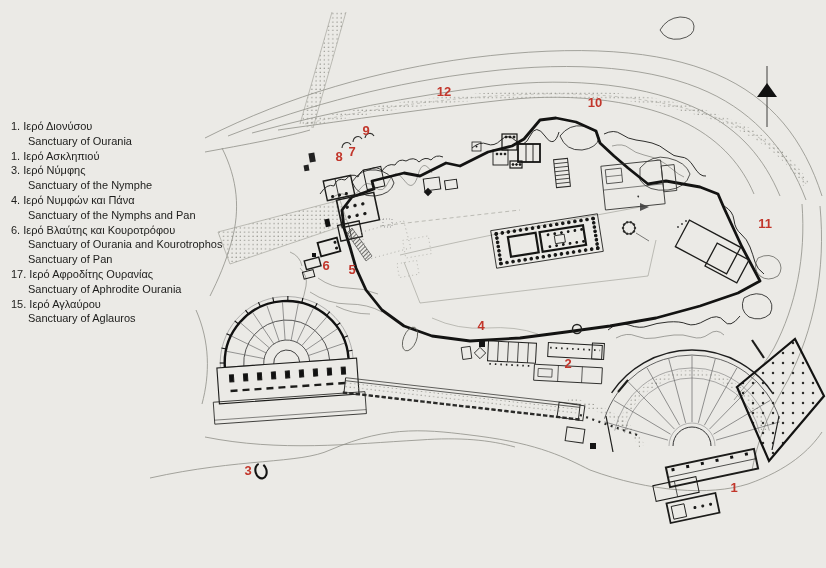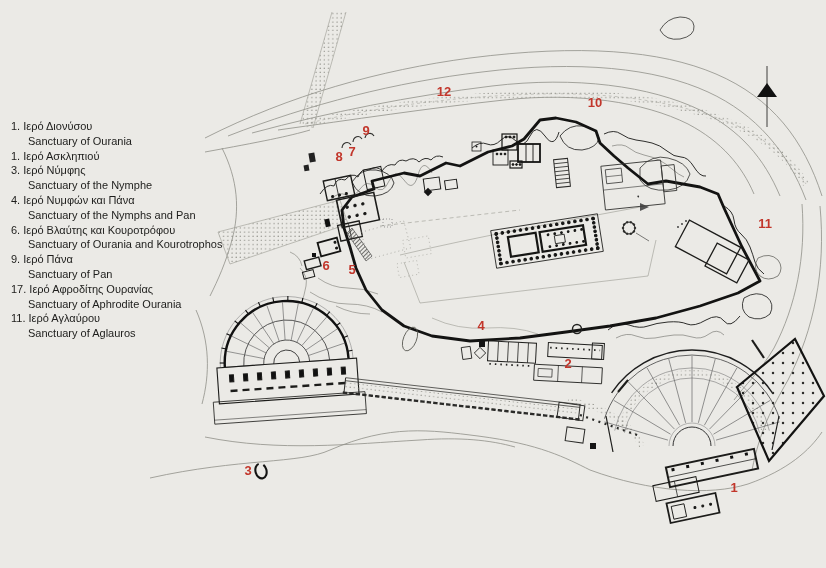--- a/index.html
+++ b/index.html
@@ -35,29 +35,28 @@
           <div class="lg">4. Ιερό Νυμφών και Πάνα</div>
           <div class="le">Sanctuary of the Nymphs and Pan</div>
         </li>
         <li>
         </li>
         <li>
           <div class="lg">6. Ιερό Βλαύτης και Κουροτρόφου</div>
           <div class="le">Sanctuary of Ourania and Kourotrophos</div>
         </li>
         <li>
-          <div class="lg">9. Ιερό Πάνα</div>
           <div class="le">Sanctuary of Pan</div>
         </li>
         <li>
           <div class="lg">17. Ιερό Αφροδίτης Ουρανίας</div>
           <div class="le">Sanctuary of Aphrodite Ourania</div>
         </li>
         <li>
-          <div class="lg">11. Ιερό Αγλαύρου</div>
+          <div class="lg">15. Ιερό Αγλαύρου</div>
           <div class="le">Sanctuary of Aglauros</div>
         </li>
       </ol>
   </aside>
 
   <svg class="map" width="826" height="568" viewBox="0 0 826 568">
     <defs>
       <pattern id="stip" width="4.2" height="4.2" patternUnits="userSpaceOnUse">
         <circle cx="1" cy="1" r="0.62" fill="#7d7d76"></circle>
       </pattern>

